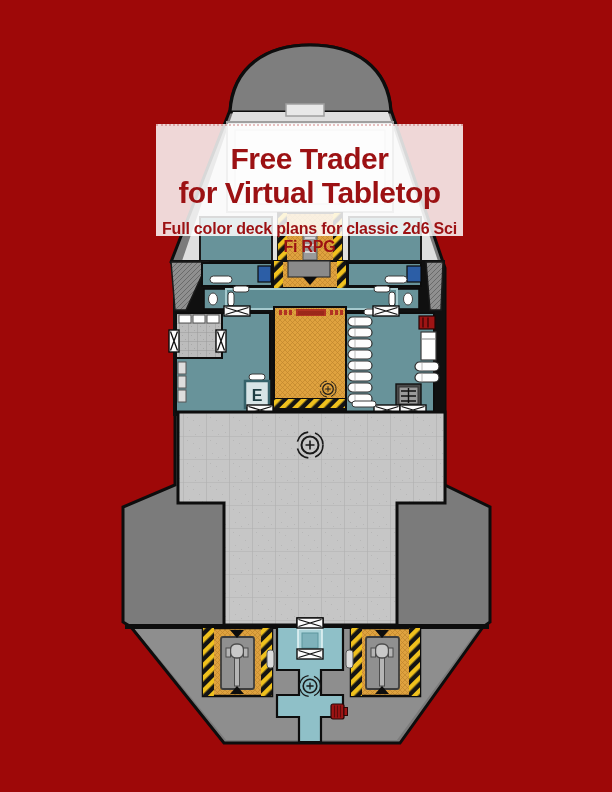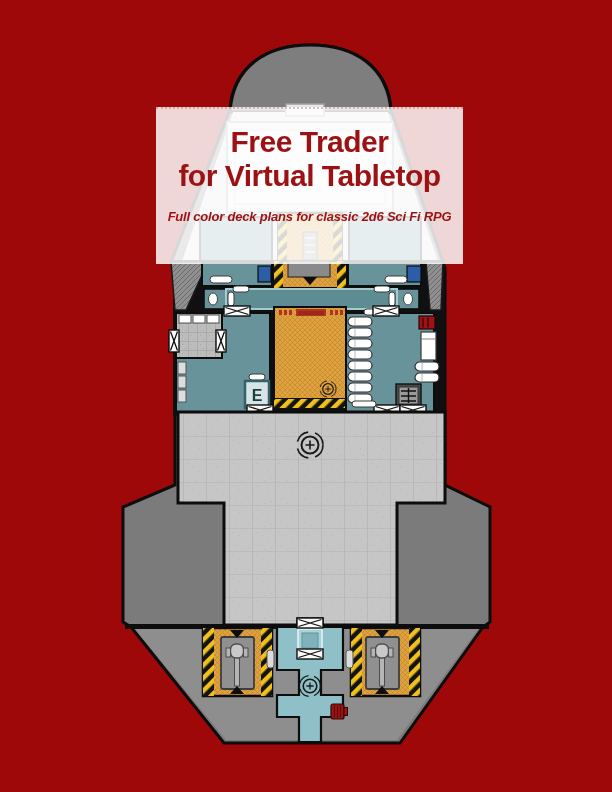--- a/index.html
+++ b/index.html
@@ -3,35 +3,35 @@
 <meta charset="utf-8">
 <style>
   html,body { margin:0; padding:0; background:#555; }
   .page {
     position:relative; width:612px; height:792px; margin:0 auto;
     background:var(--background,#9e0808); overflow:hidden;
     font-family:"Liberation Sans", sans-serif;
   }
   .page svg { position:absolute; left:0; top:0; }
   .banner {
-    position:absolute; left:156px; top:107px; width:307px; height:157px;
+    position:absolute; left:156px; top:124px; width:307px; height:112px;
     background:rgba(255,255,255,0.84);
     border-top:2px dotted rgba(158,8,8,0.25);
     text-align:center; box-sizing:border-box;
   }
   .banner .t1 {
     margin-top:15px; font-size:30px; font-weight:bold; line-height:35px;
     color:var(--title_text,#9c1113); letter-spacing:-0.5px;
   }
   .banner .t2 {
     font-size:30px; font-weight:bold; line-height:34px;
     color:var(--title_text,#9c1113); letter-spacing:-0.5px;
   }
   .banner .sub {
-    margin-top:16px; font-size:13px; font-weight:bold; font-style:italic;
+    margin-top:10px; font-size:16px; font-weight:bold; 
     color:var(--title_text,#9c1113); letter-spacing:-0.2px;
   }
 </style>
 </head>
 <body>
 
 <div class="page">
 
 <svg width="612" height="792" viewBox="0 0 612 792">
   <defs>

